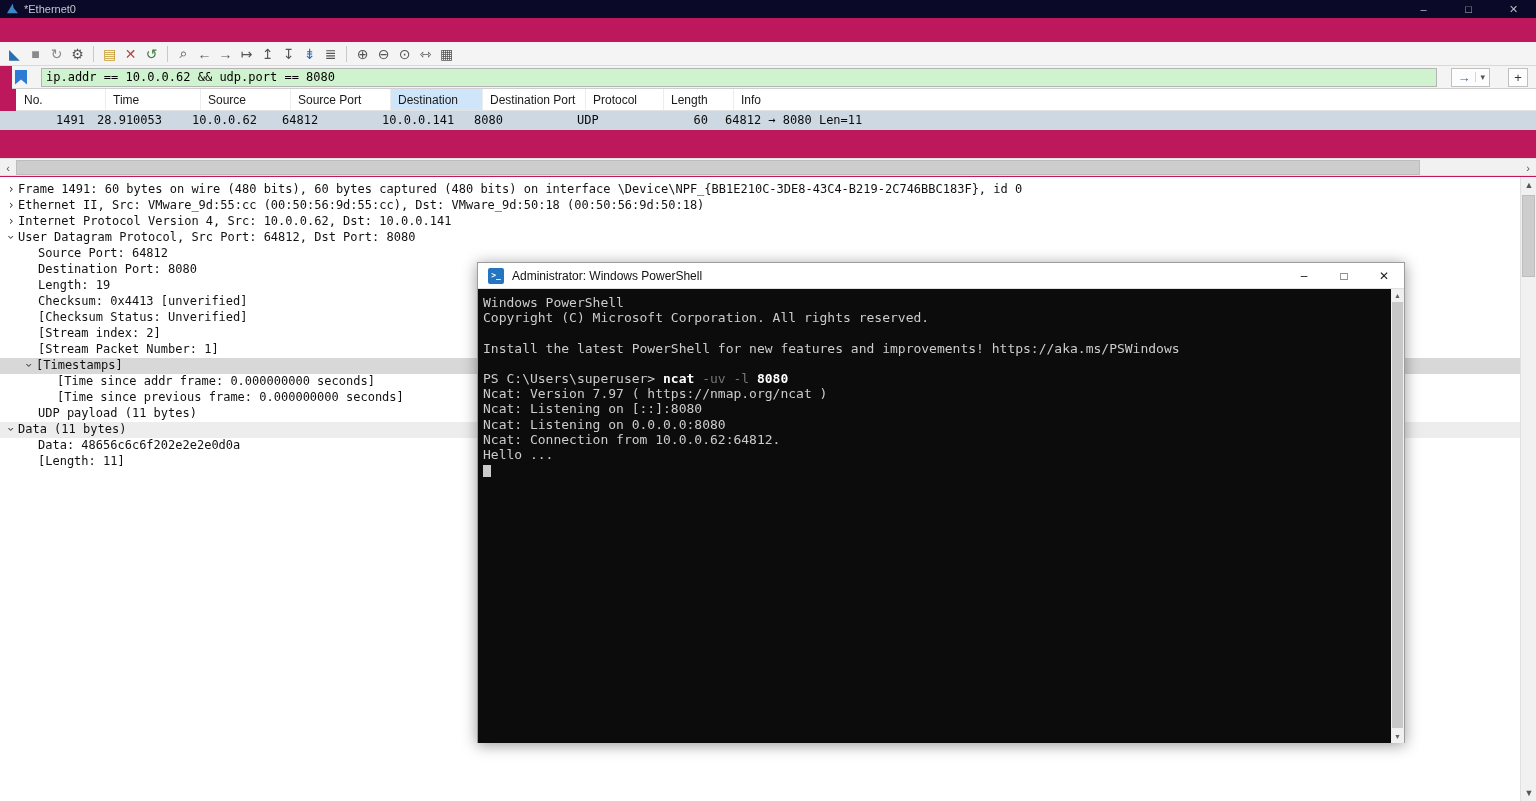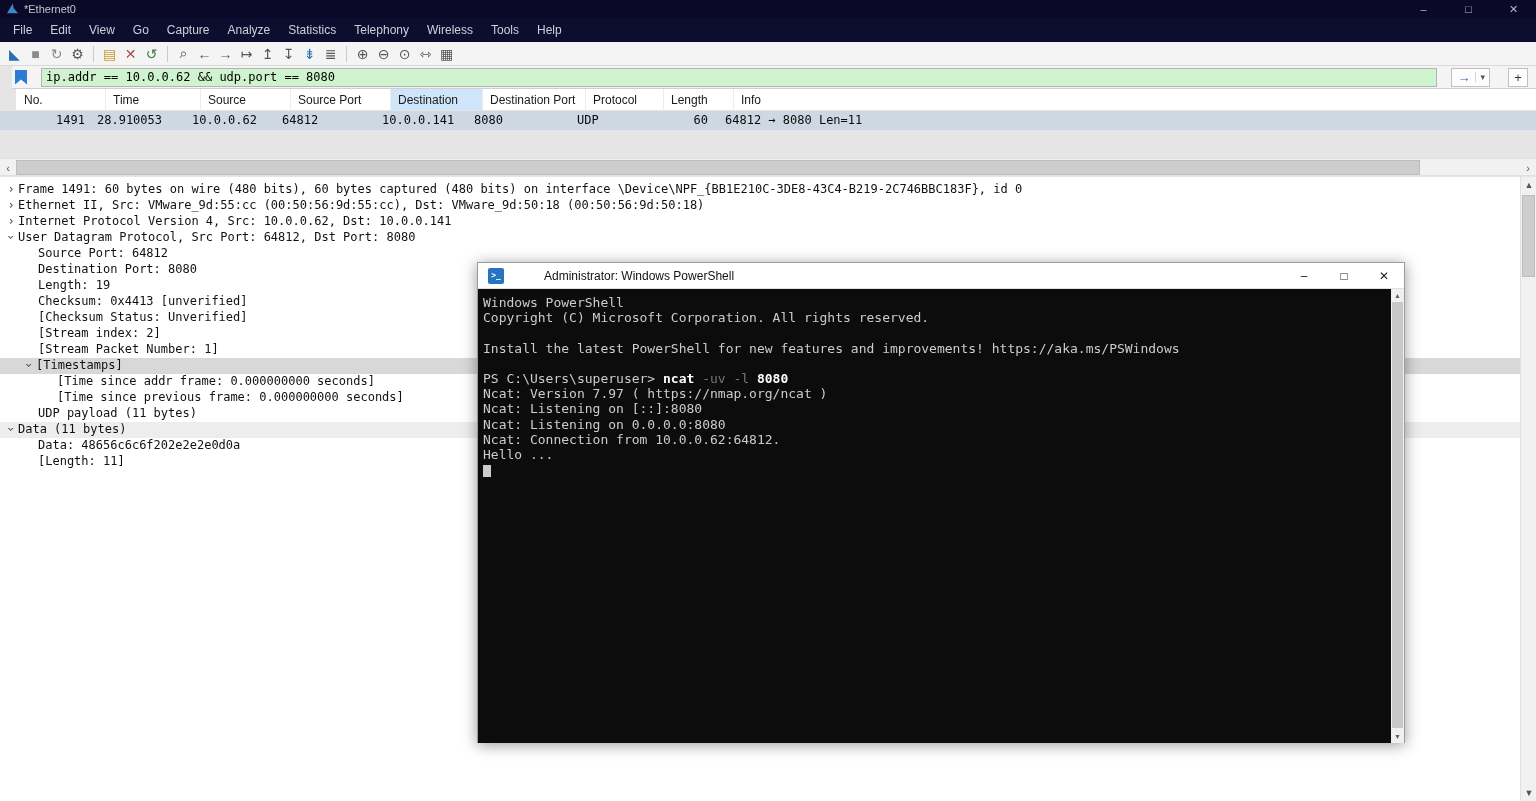--- a/index.html
+++ b/index.html
@@ -1,17 +1,17 @@
 <!DOCTYPE html>
 <html><head>
 <meta charset="utf-8">
 <style>
   * { box-sizing: border-box; margin: 0; padding: 0; }
   body { background:#ffffff; font-family:"Liberation Sans", sans-serif; }
-  .screen { position:relative; width:1536px; height:801px; background:#e5e5e5; overflow:hidden; }
+  .screen { position:relative; width:1536px; height:801px; background:#be185d; overflow:hidden; }
 
   
   .titlebar { position:absolute; top:0; left:0; width:1536px; height:18px; background:#0a0a28; display:flex; align-items:center; }
   .app-logo { width:11px; height:11px; margin:0 6px 0 7px; background:#3f86c9; clip-path:polygon(0 88%, 52% 0, 60% 42%, 100% 88%); }
   .title-text { color:#c4c4d0; font-size:11px; }
   .win-controls { margin-left:auto; display:flex; height:18px; }
   .wc { width:45px; height:18px; display:flex; align-items:center; justify-content:center; color:#b9b9c4; font-size:11px; cursor:default; }
 
   
   .menubar { position:absolute; top:18px; left:0; width:1536px; height:24px; background:#0d0d30; display:flex; align-items:center; padding-left:4px; }
@@ -65,21 +65,21 @@
   
   .vscroll { position:absolute; top:177px; right:0; width:16px; height:624px; background:#f1f1f1; border-left:1px solid #e0e0e0; }
   .vs-arrow { position:absolute; left:0; width:16px; height:16px; display:flex; align-items:center; justify-content:center; color:#555; font-size:9px; }
   .vs-up { top:0; } .vs-down { bottom:0; }
   .vs-thumb { position:absolute; top:18px; left:1px; width:13px; height:82px; background:#cdcdcd; border:1px solid #bdbdbd; }
 
   
   .ps-window { position:absolute; left:477px; top:262px; width:928px; height:481px; background:#0c0c0c; border:1px solid #9c9c9c; box-shadow:0 2px 14px rgba(0,0,0,0.4); }
   .ps-titlebar { height:26px; background:#ffffff; display:flex; align-items:center; border-bottom:1px solid #e0e0e0; }
   .ps-icon { width:16px; height:16px; background:#2574c0; border-radius:2px; margin:0 8px 0 10px; color:#fff; font:bold 8px "DejaVu Sans Mono", monospace; display:flex; align-items:center; justify-content:center; }
-  .ps-title { font-size:12px; color:#111;margin-left:32px; }
+  .ps-title { font-size:12px; color:#111; }
   .ps-controls { margin-left:auto; display:flex; height:26px; }
   .ps-wc { width:40px; height:26px; display:flex; align-items:center; justify-content:center; color:#222; font-size:12px; }
   .terminal { position:relative; width:100%; height:454px; background:#0c0c0c; padding:6px 20px 0 5px; overflow:hidden; }
   .tl { height:15.2px; line-height:15.2px; font:13px "DejaVu Sans Mono", monospace; color:#cccccc; white-space:pre; }
   .tl .cmd { color:#ffffff; font-weight:bold; }
   .tl .arg { color:#767676; }
   .tl .num { color:#ffffff; font-weight:bold; }
   .cursor { display:inline-block; width:8px; height:12px; background:#cccccc; vertical-align:middle; }
   .ps-scroll { position:absolute; right:0; top:0; width:13px; height:454px; background:#f0f0f0; }
   .ps-sarrow { position:absolute; left:0; width:13px; height:13px; display:flex; align-items:center; justify-content:center; color:#606060; font-size:7px; }
@@ -94,33 +94,20 @@
   <div class="titlebar">
     <span class="app-logo"></span>
     <span class="title-text">*Ethernet0</span>
     <div class="win-controls">
       <span class="wc">–</span>
       <span class="wc">□</span>
       <span class="wc">✕</span>
     </div>
   </div>
 
-  <div class="menubar">
-    <span class="menu-item">File</span>
-    <span class="menu-item">Edit</span>
-    <span class="menu-item">View</span>
-    <span class="menu-item">Go</span>
-    <span class="menu-item">Capture</span>
-    <span class="menu-item">Analyze</span>
-    <span class="menu-item">Statistics</span>
-    <span class="menu-item">Telephony</span>
-    <span class="menu-item">Wireless</span>
-    <span class="menu-item">Tools</span>
-    <span class="menu-item">Help</span>
-  </div>
 
   <div class="toolbar">
     <span class="tb-icon c-blue">◣</span>
     <span class="tb-icon c-gray">■</span>
     <span class="tb-icon c-gray">↻</span>
     <span class="tb-icon c-dark">⚙</span>
     <span class="tb-sep"></span>
     <span class="tb-icon c-yellow">▤</span>
     <span class="tb-icon c-red">✕</span>
     <span class="tb-icon c-green">↺</span>

